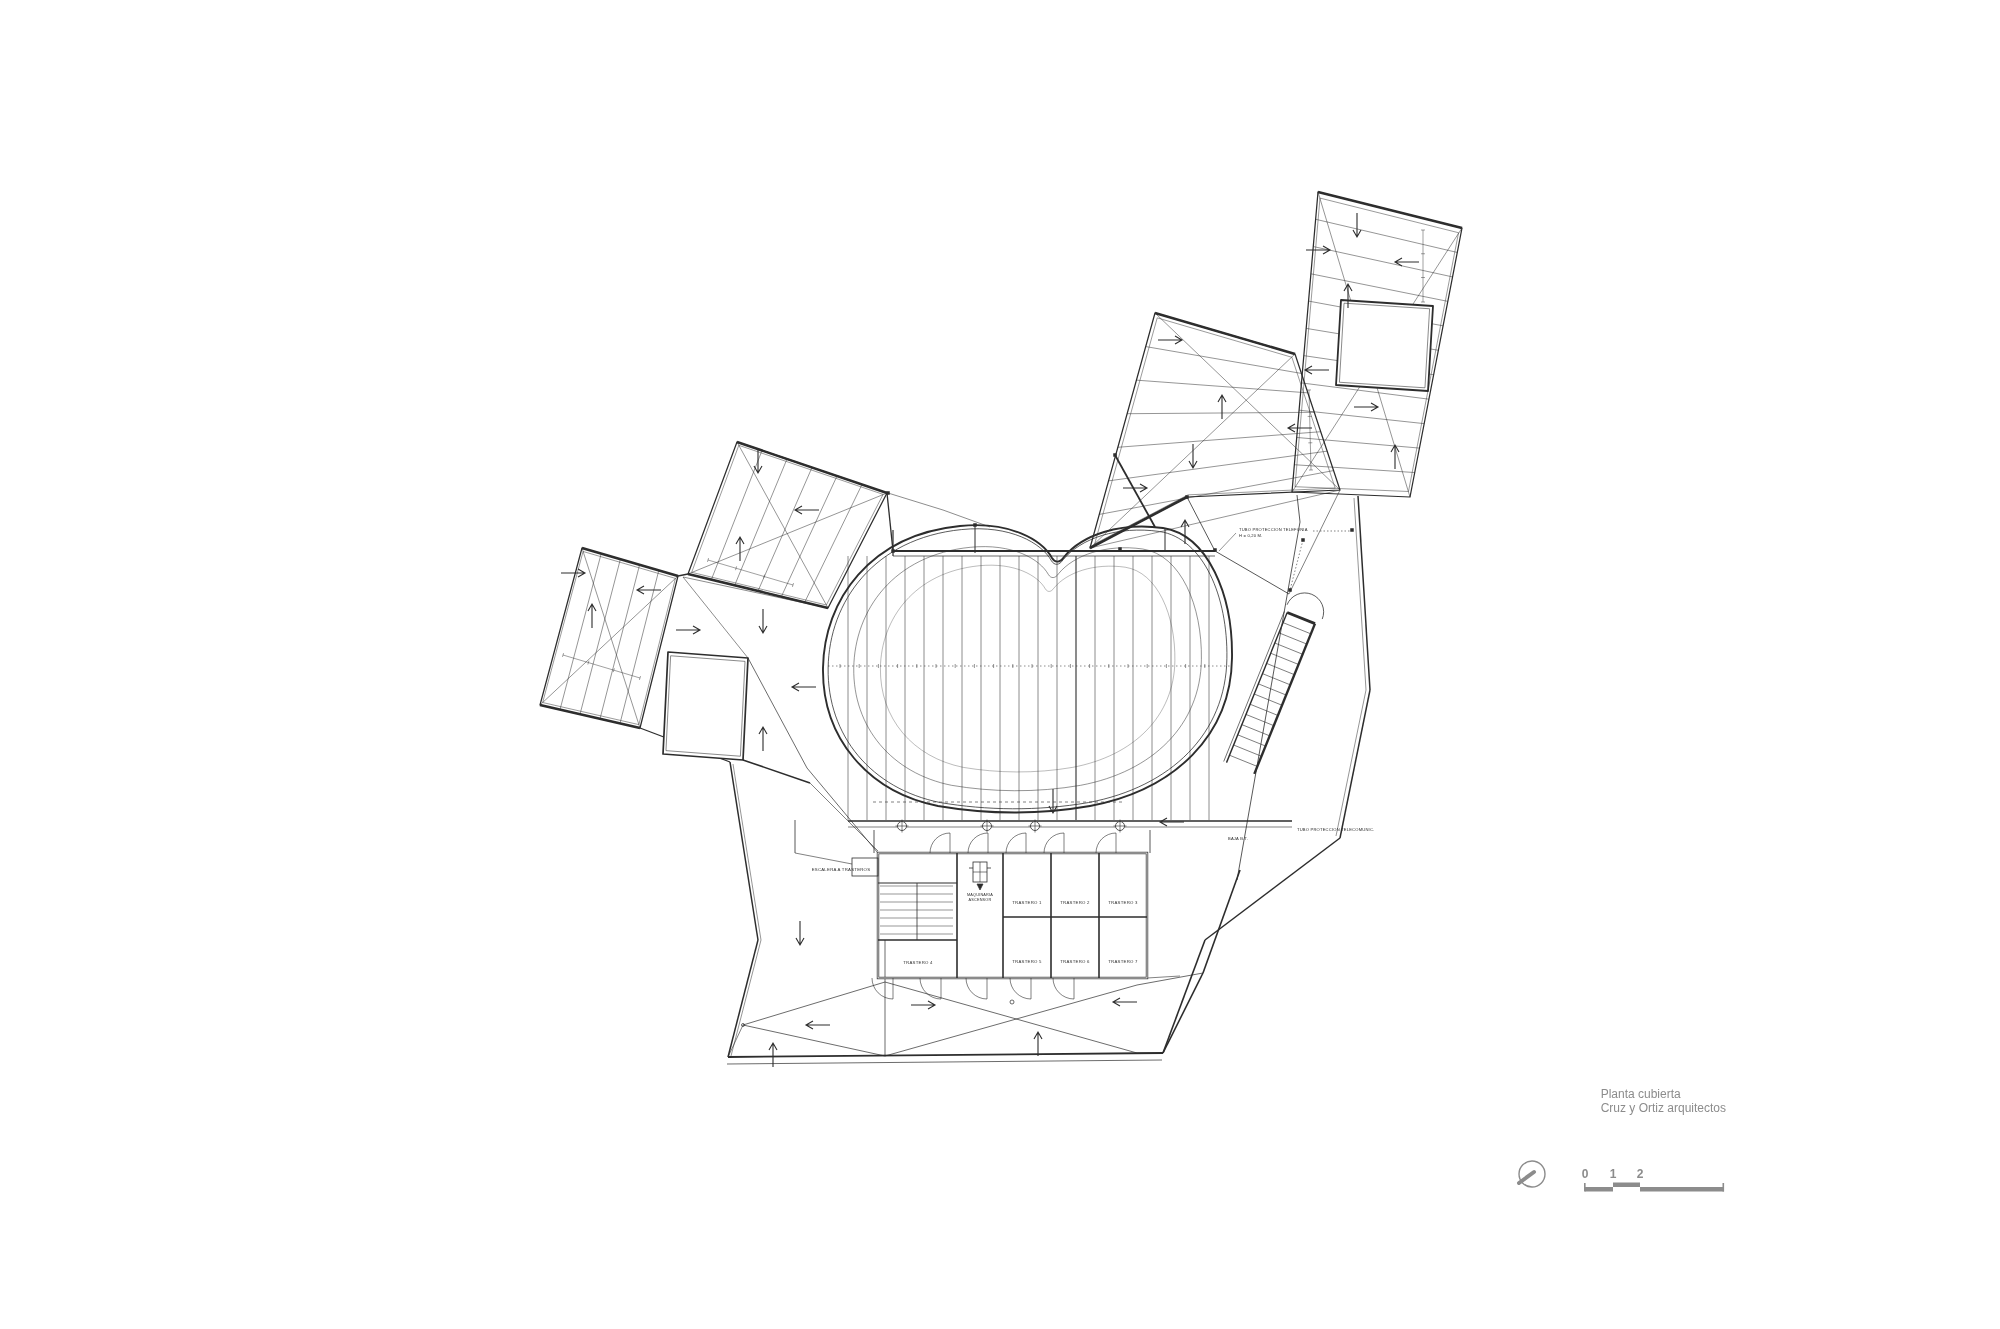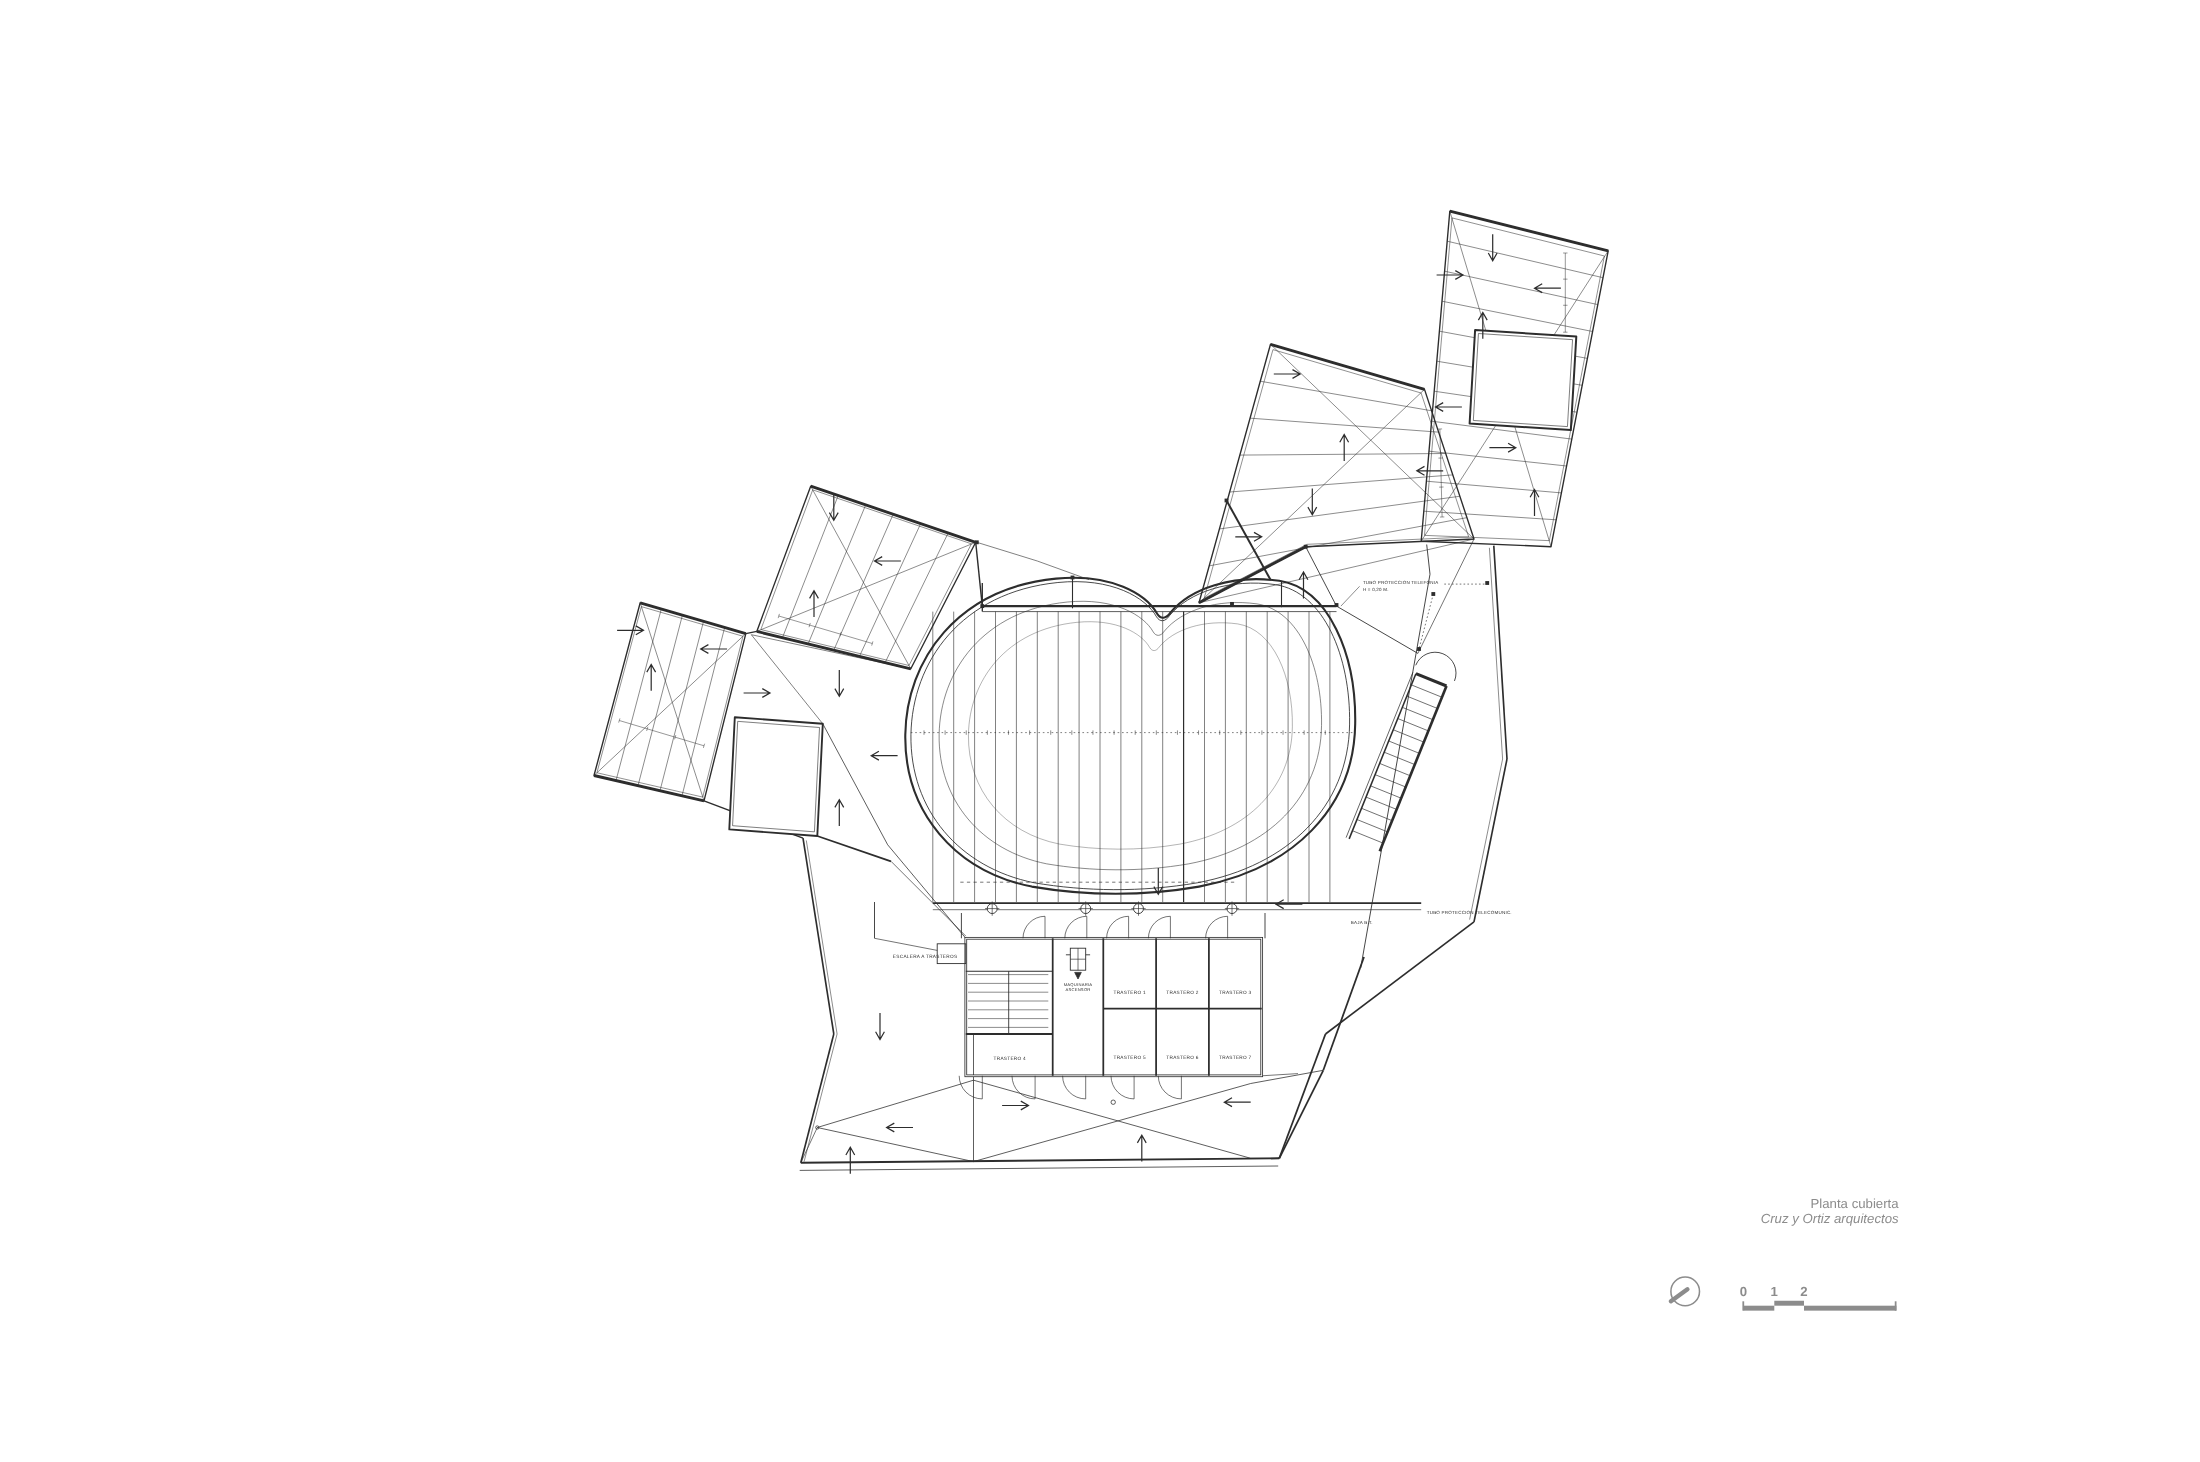--- a/index.html
+++ b/index.html
@@ -4,24 +4,24 @@
 <style>
   html,body{margin:0;padding:0;background:#ffffff;}
   .sheet{position:relative;width:2000px;height:1329px;background:#ffffff;overflow:hidden;
          font-family:"Liberation Sans", sans-serif;}
   svg.plan{position:absolute;left:0;top:0;width:2000px;height:1329px;}
   svg text{font-family:"Liberation Sans", sans-serif;fill:#2d2d2d;}
   .t{font-size:4.3px;letter-spacing:.25px;text-anchor:middle;}
   .tm{font-size:3.8px;letter-spacing:.2px;text-anchor:middle;}
   .ta{font-size:4.1px;letter-spacing:.2px;text-anchor:start;}
   .sn{font-size:12px;fill:#8c8c8c;text-anchor:middle;font-weight:bold;}
-  .titleblock{position:absolute;top:1087px;right:274px;text-align:right;color:#8c8c8c;}
+  .titleblock{position:absolute;top:1087px;right:274px;color:#8c8c8c;}
   .titleblock .kicker{font-size:12px;line-height:14px;}
   .titleblock .title{font-size:17.5px;line-height:24px;color:#8a8a8a;}
-  .titleblock .firm{font-size:12px;line-height:14px;font-style:italic;}
+  .titleblock .firm{font-size:12px;line-height:14px;}
 </style>
 </head>
 <body>
 
 <div class="sheet">
   <svg class="plan" viewBox="0 0 2000 1329">
 
     <g id="gen-lines">
         <polygon points="582,548 678,576 640,728 540,705" stroke="#2d2d2d" stroke-width="1.25" fill="none" stroke-linejoin="round"></polygon>
         <polygon points="582,548 678,576 640,728 540,705" stroke="#2d2d2d" stroke-width="0.5" fill="none" stroke-linejoin="round" transform="translate(610 639.25) scale(0.962) translate(-610 -639.25)"></polygon>

